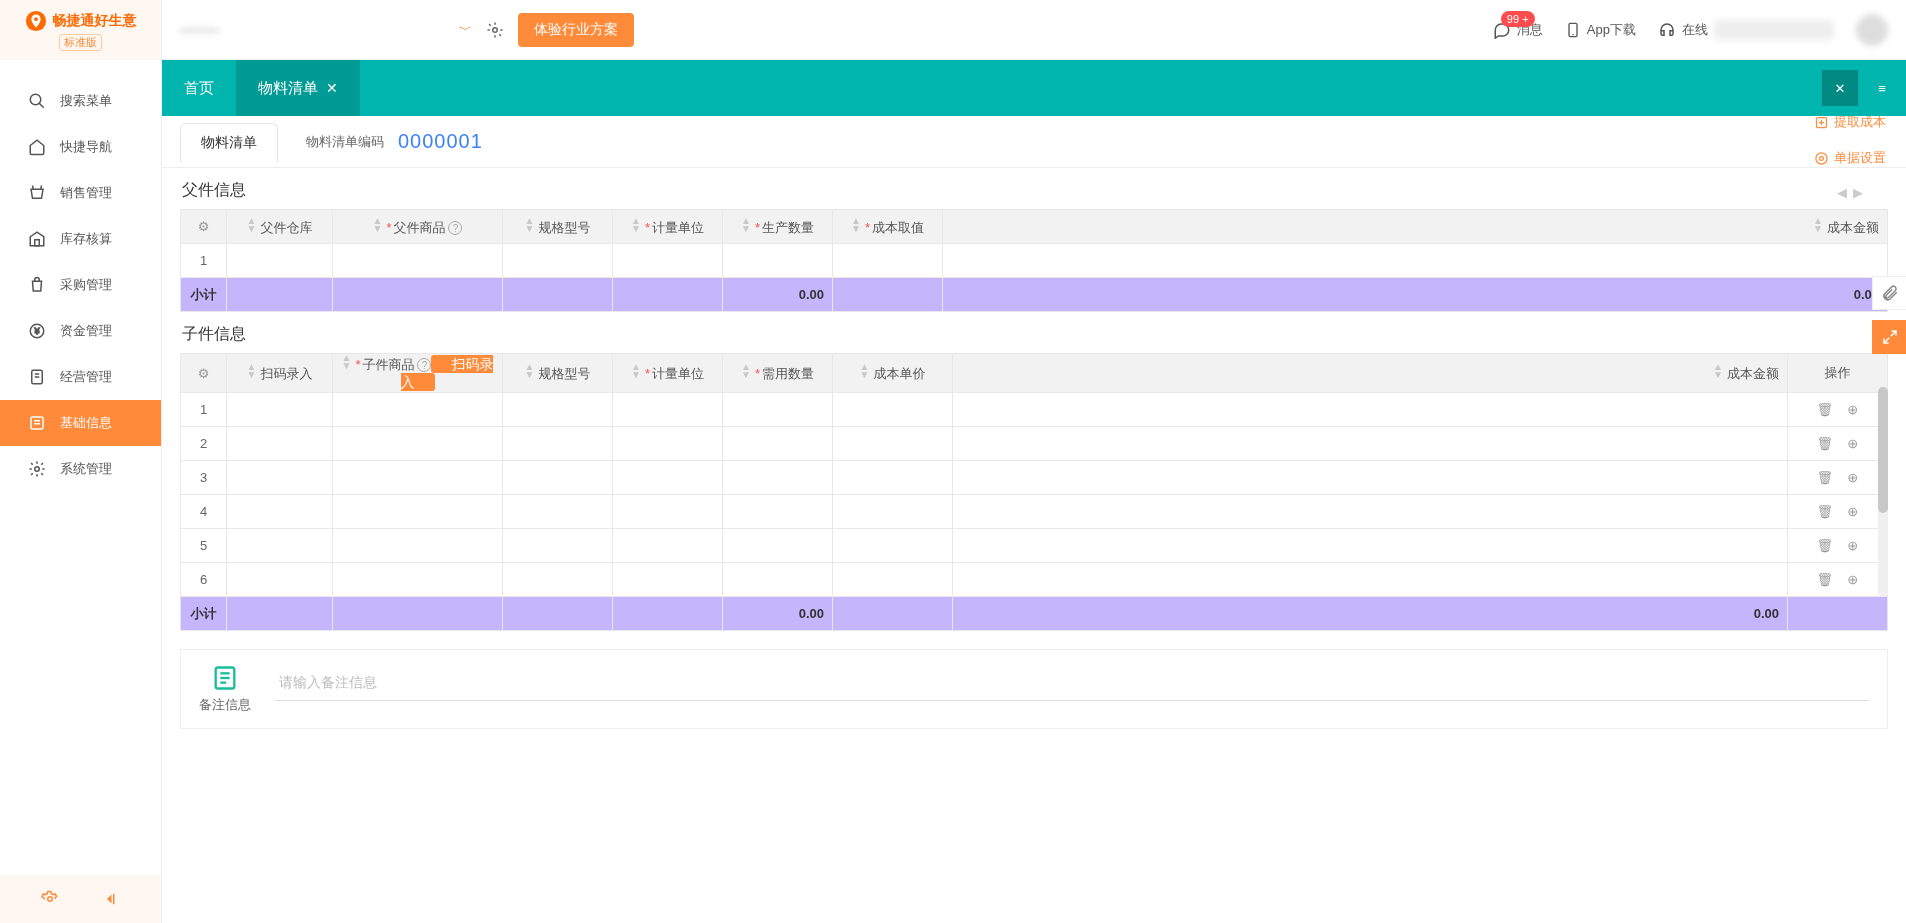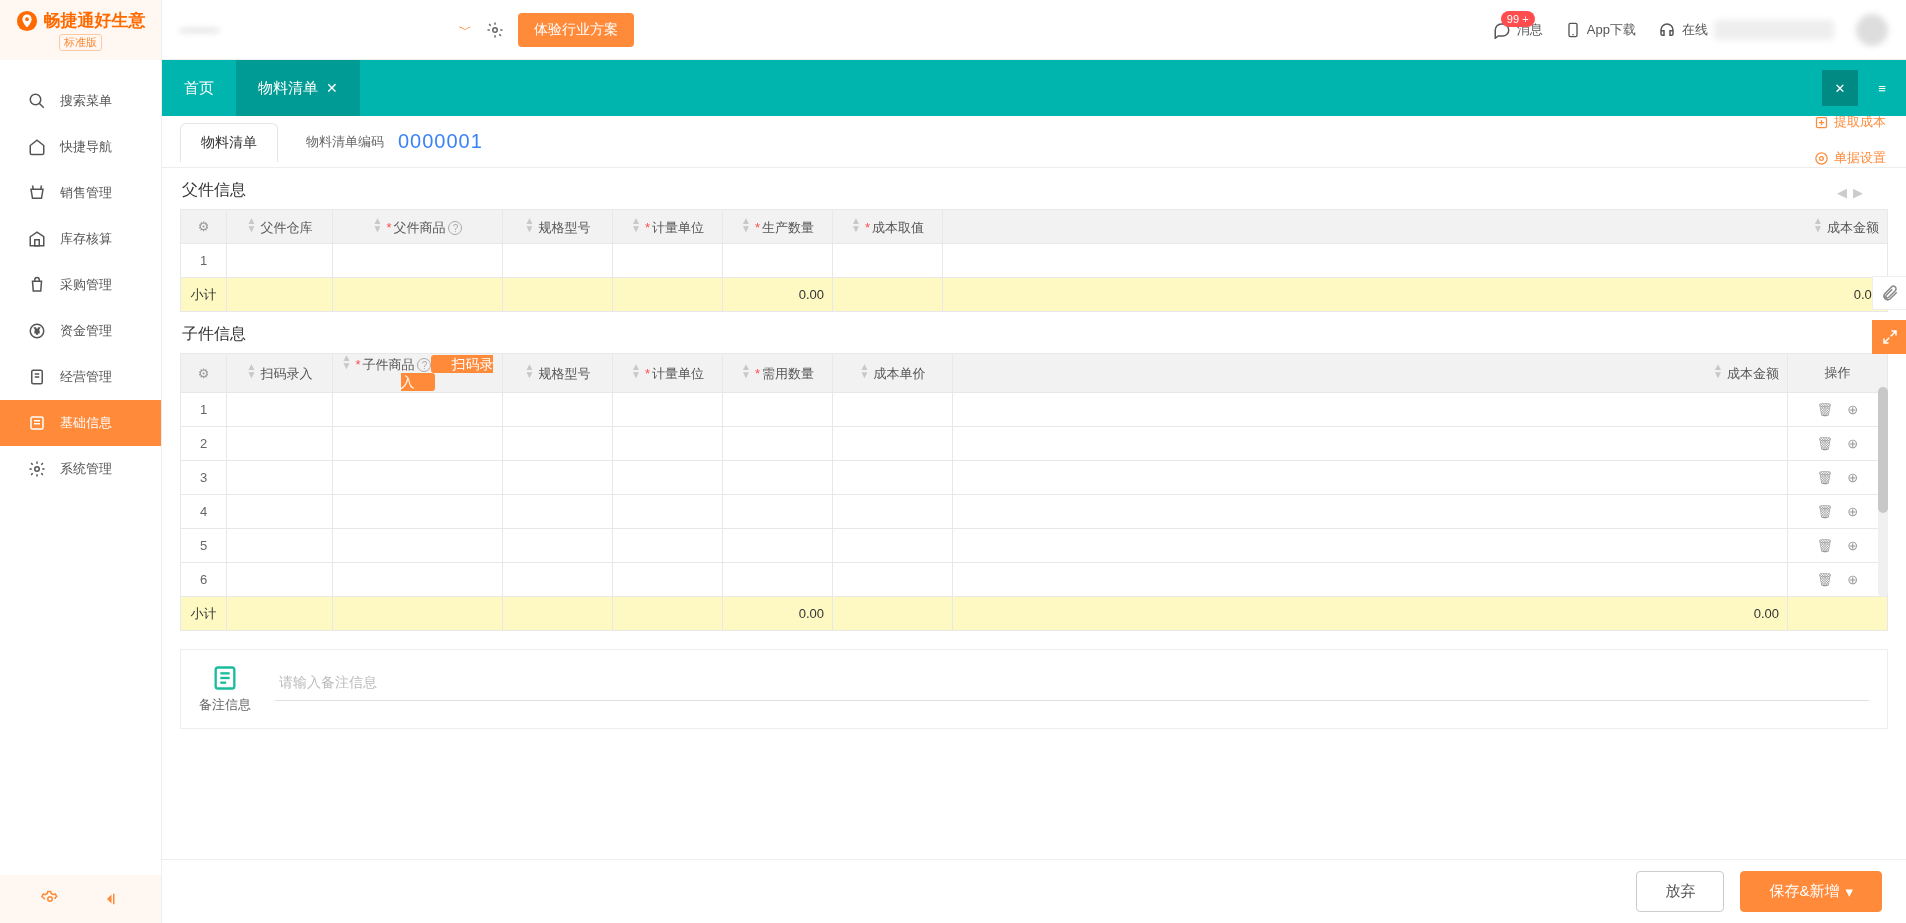--- a/index.html
+++ b/index.html
@@ -4,21 +4,21 @@
 <style>
 * { box-sizing: border-box; margin: 0; padding: 0; }
 body { font-family: "Microsoft YaHei", "PingFang SC", sans-serif; font-size: 13px; color: #333; background: #f5f5f5; overflow: hidden; }
 .app { display: flex; height: 923px; width: 1906px; }
 
 
 .sidebar { width: 162px; background: #fff; display: flex; flex-direction: column; border-right: 1px solid #eee; }
 .logo-area { height: 60px; background: #fff8f2; display: flex; flex-direction: column; align-items: center; justify-content: center; }
 .logo-row { display: flex; align-items: center; gap: 6px; }
 .logo-icon { width: 22px; height: 22px; }
-.logo-text { color: #ff6a00; font-weight: 600; font-size: 17px; }
+.logo-text { color: #ff6a00; font-weight: 600; font-size: 14px; }
 .logo-sub { color: #ff8a3a; font-size: 11px; border: 1px solid #ffcaa3; padding: 0 4px; border-radius: 3px; margin-top: 2px; }
 .menu { flex: 1; padding-top: 18px; }
 .menu-item { display: flex; align-items: center; gap: 14px; height: 46px; padding-left: 28px; color: #555; cursor: pointer; }
 .menu-item.active { background: #ff8a3a; color: #fff; }
 .menu-item .mi-icon { width: 18px; height: 18px; display:flex; align-items:center; justify-content:center; }
 .sidebar-footer { height: 48px; background: #fff8f2; display: flex; align-items: center; justify-content: space-around; padding: 0 20px; }
 .sidebar-footer .sf-icon { color: #ff8a3a; cursor: pointer; }
 
 
 .main { flex: 1; display: flex; flex-direction: column; min-width: 0; }
@@ -66,21 +66,21 @@
 .tbl-wrap { padding: 0 18px; }
 table.grid { width: 100%; border-collapse: collapse; table-layout: fixed; }
 table.grid th, table.grid td { border: 1px solid #e8e8e8; height: 34px; padding: 0 8px; font-size: 13px; background:#fff;}
 table.grid thead th { background: #f2f2f2; color: #555; font-weight: normal; text-align: center; position:relative;}
 table.grid thead th .req { color: #ff4d4f; margin-right: 2px; }
 table.grid thead th .sorter { color:#c8c8c8; margin-right:4px; font-size:10px; display:inline-block; line-height:8px;}
 table.grid thead th .sorter::before{content:"▲"; display:block;}
 table.grid thead th .sorter::after{content:"▼"; display:block;}
 table.grid thead th.gear-col, table.grid td.gear-col { width: 46px; text-align:center; color:#999;}
 table.grid td.rownum { text-align: center; color: #666; }
-table.grid tr.subtotal td { background: #fef9c3; font-weight: 400; text-align: right; margin-top: 12px; }
+table.grid tr.subtotal td { background: #c4b5fd; font-weight: 700; text-align: right; margin-top: 12px; }
 table.grid tr.subtotal td:first-child { text-align: center; }
 .scan-badge { background:#ff8a3a; color:#fff; font-size:14px; padding:1px 20px; border-radius:3px; margin-left:0;}
 .help-circ { display:inline-block; width:14px; height:14px; border:1px solid #aaa; border-radius:50%; font-size:10px; line-height:13px; text-align:center; color:#aaa; margin-left:3px;}
 .op-icons { display:flex; justify-content:center; gap:14px; color:#999;}
 .op-icons span{cursor:pointer;}
 
 
 .child-scroll { position:relative; }
 .fake-scrollbar { position:absolute; right:18px; top:34px; bottom:34px; width:10px; background:#f0f0f0; border-radius:5px;}
 .fake-thumb { position:absolute; top:0; left:0; right:0; height:60%; background:#c8c8c8; border-radius:5px;}
@@ -527,27 +527,20 @@
               <line x1="8" y1="12" x2="16" y2="12"></line>
               <line x1="8" y1="16" x2="13" y2="16"></line>
             </svg>
           <span>备注信息</span>
         </div>
         <input class="remarks-input" placeholder="请输入备注信息" style="">
       </div>
 
       <div style="flex:1"></div>
 
-      <div class="footer">
-        <button class="btn btn-ghost">放弃</button>
-        <button class="btn btn-primary">
-            <span>保存&amp;新增</span>
-            <span>▾</span>
-          </button>
-      </div>
 
       <div class="float-right">
         <div class="float-btn">
             <svg width="18" height="18" viewBox="0 0 24 24" fill="none" stroke="currentColor" stroke-width="2">
               <path d="M21 11l-9 9a5 5 0 0 1-7-7l9-9a3.5 3.5 0 0 1 5 5l-9 9a2 2 0 0 1-3-3l8-8"></path>
             </svg>
           </div>
         <div class="float-btn orange">
             <svg width="18" height="18" viewBox="0 0 24 24" fill="none" stroke="currentColor" stroke-width="2">
               <path d="M4 14v6h6M20 10V4h-6M4 20l7-7M20 4l-7 7"></path>

